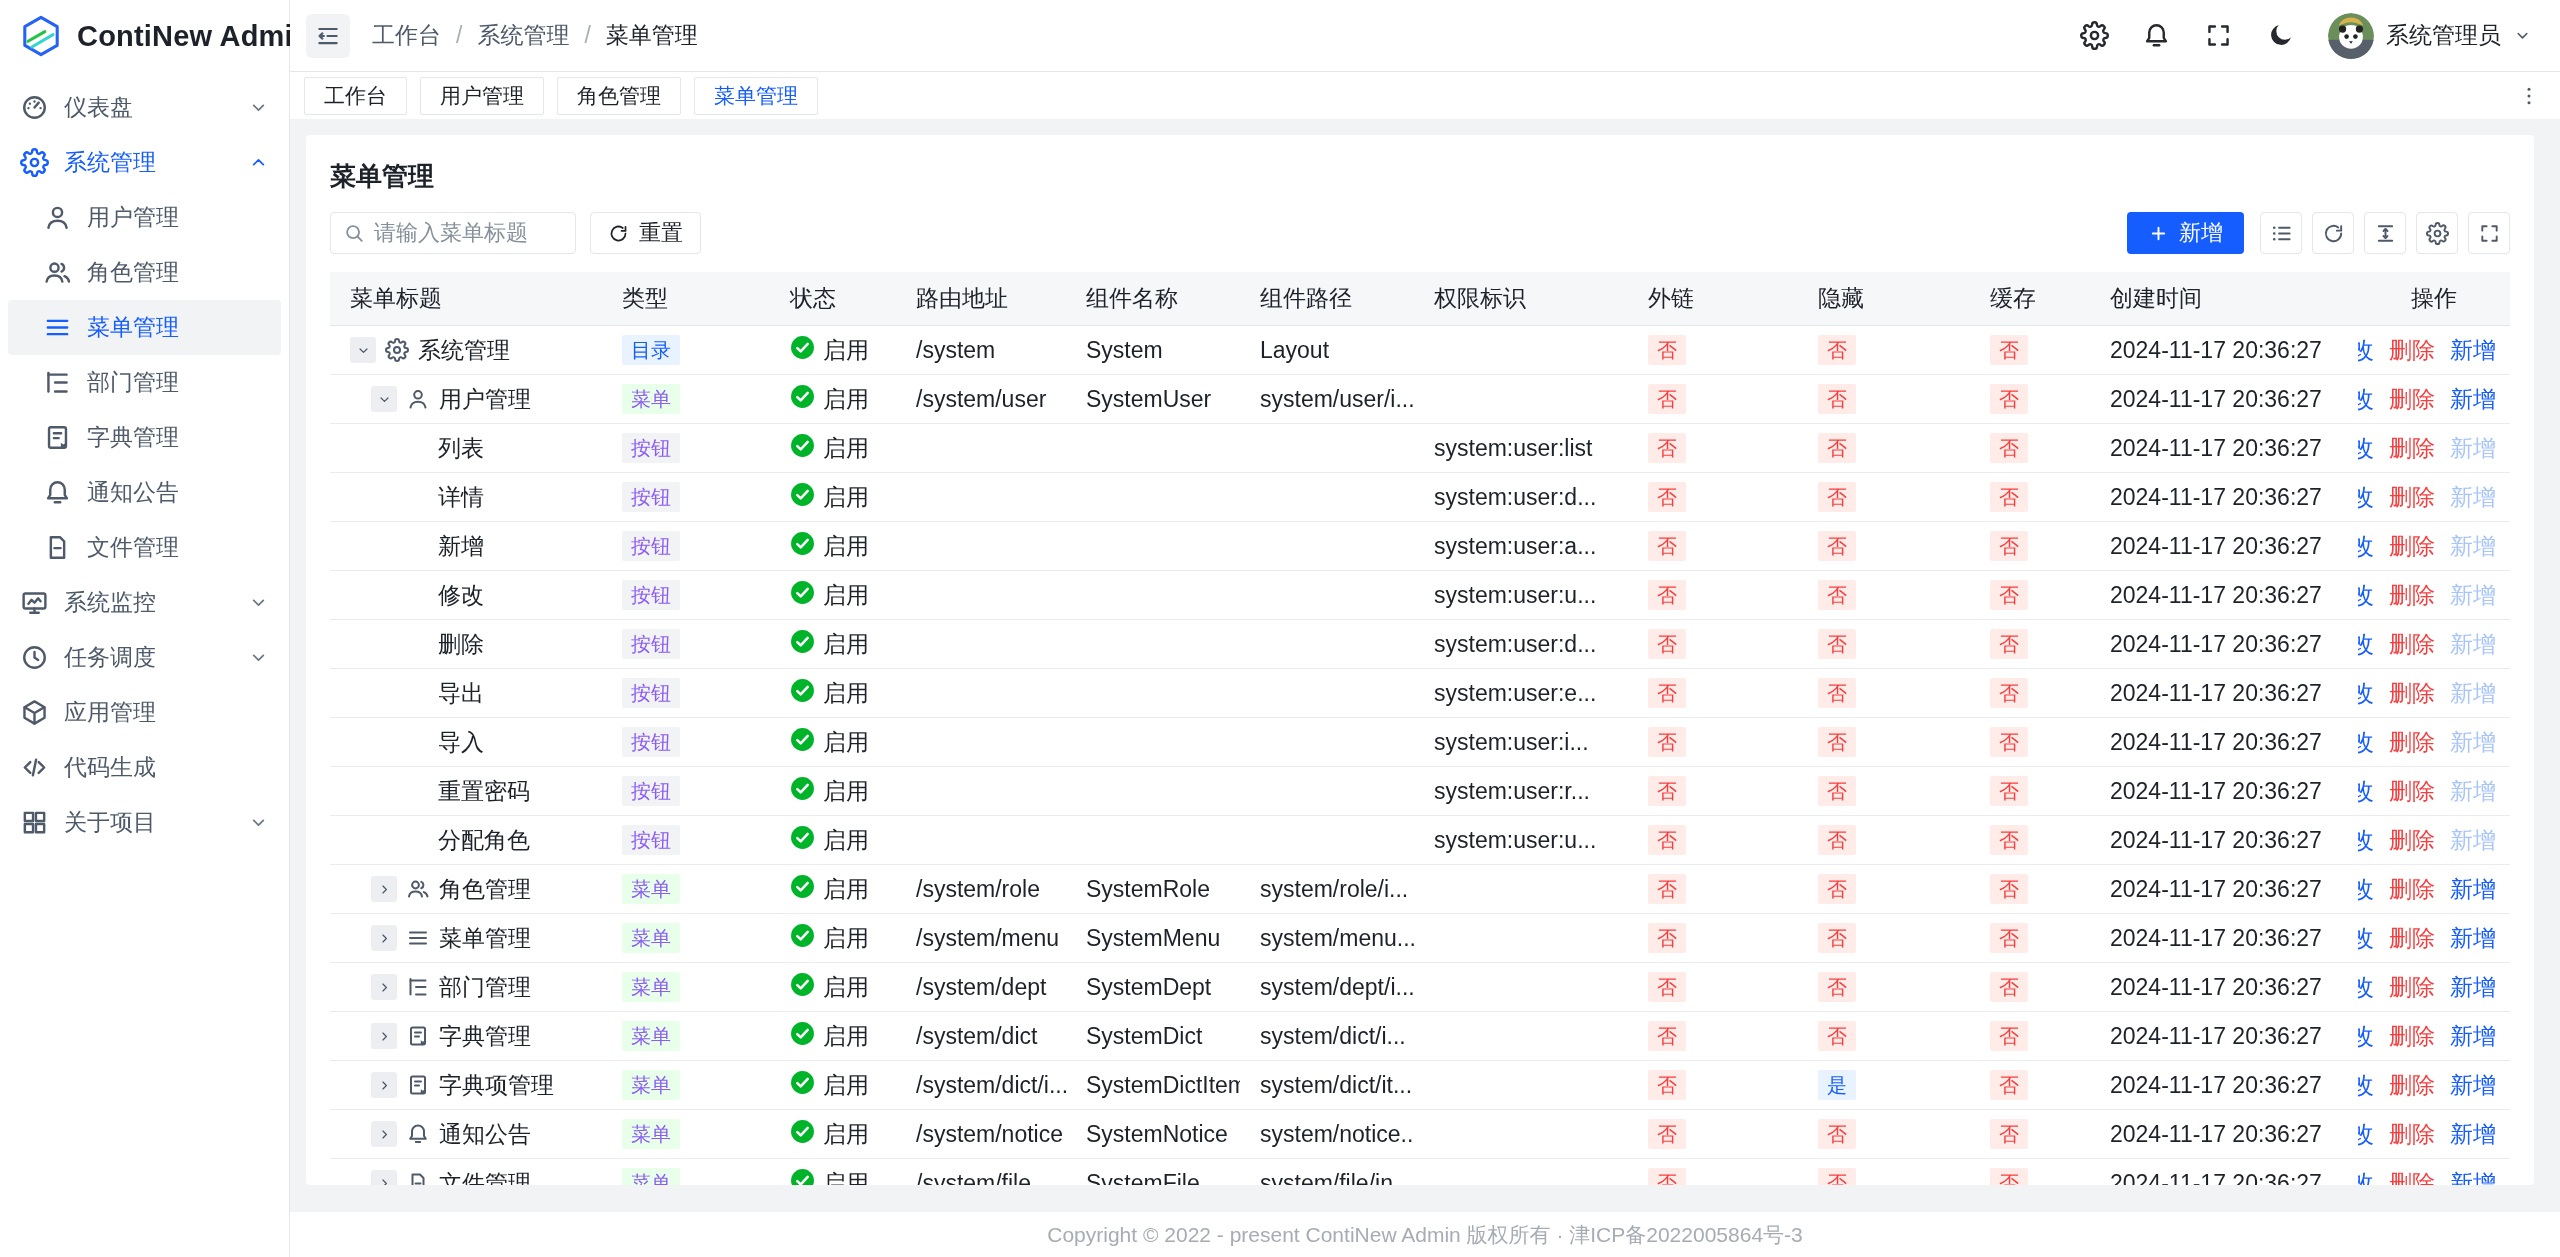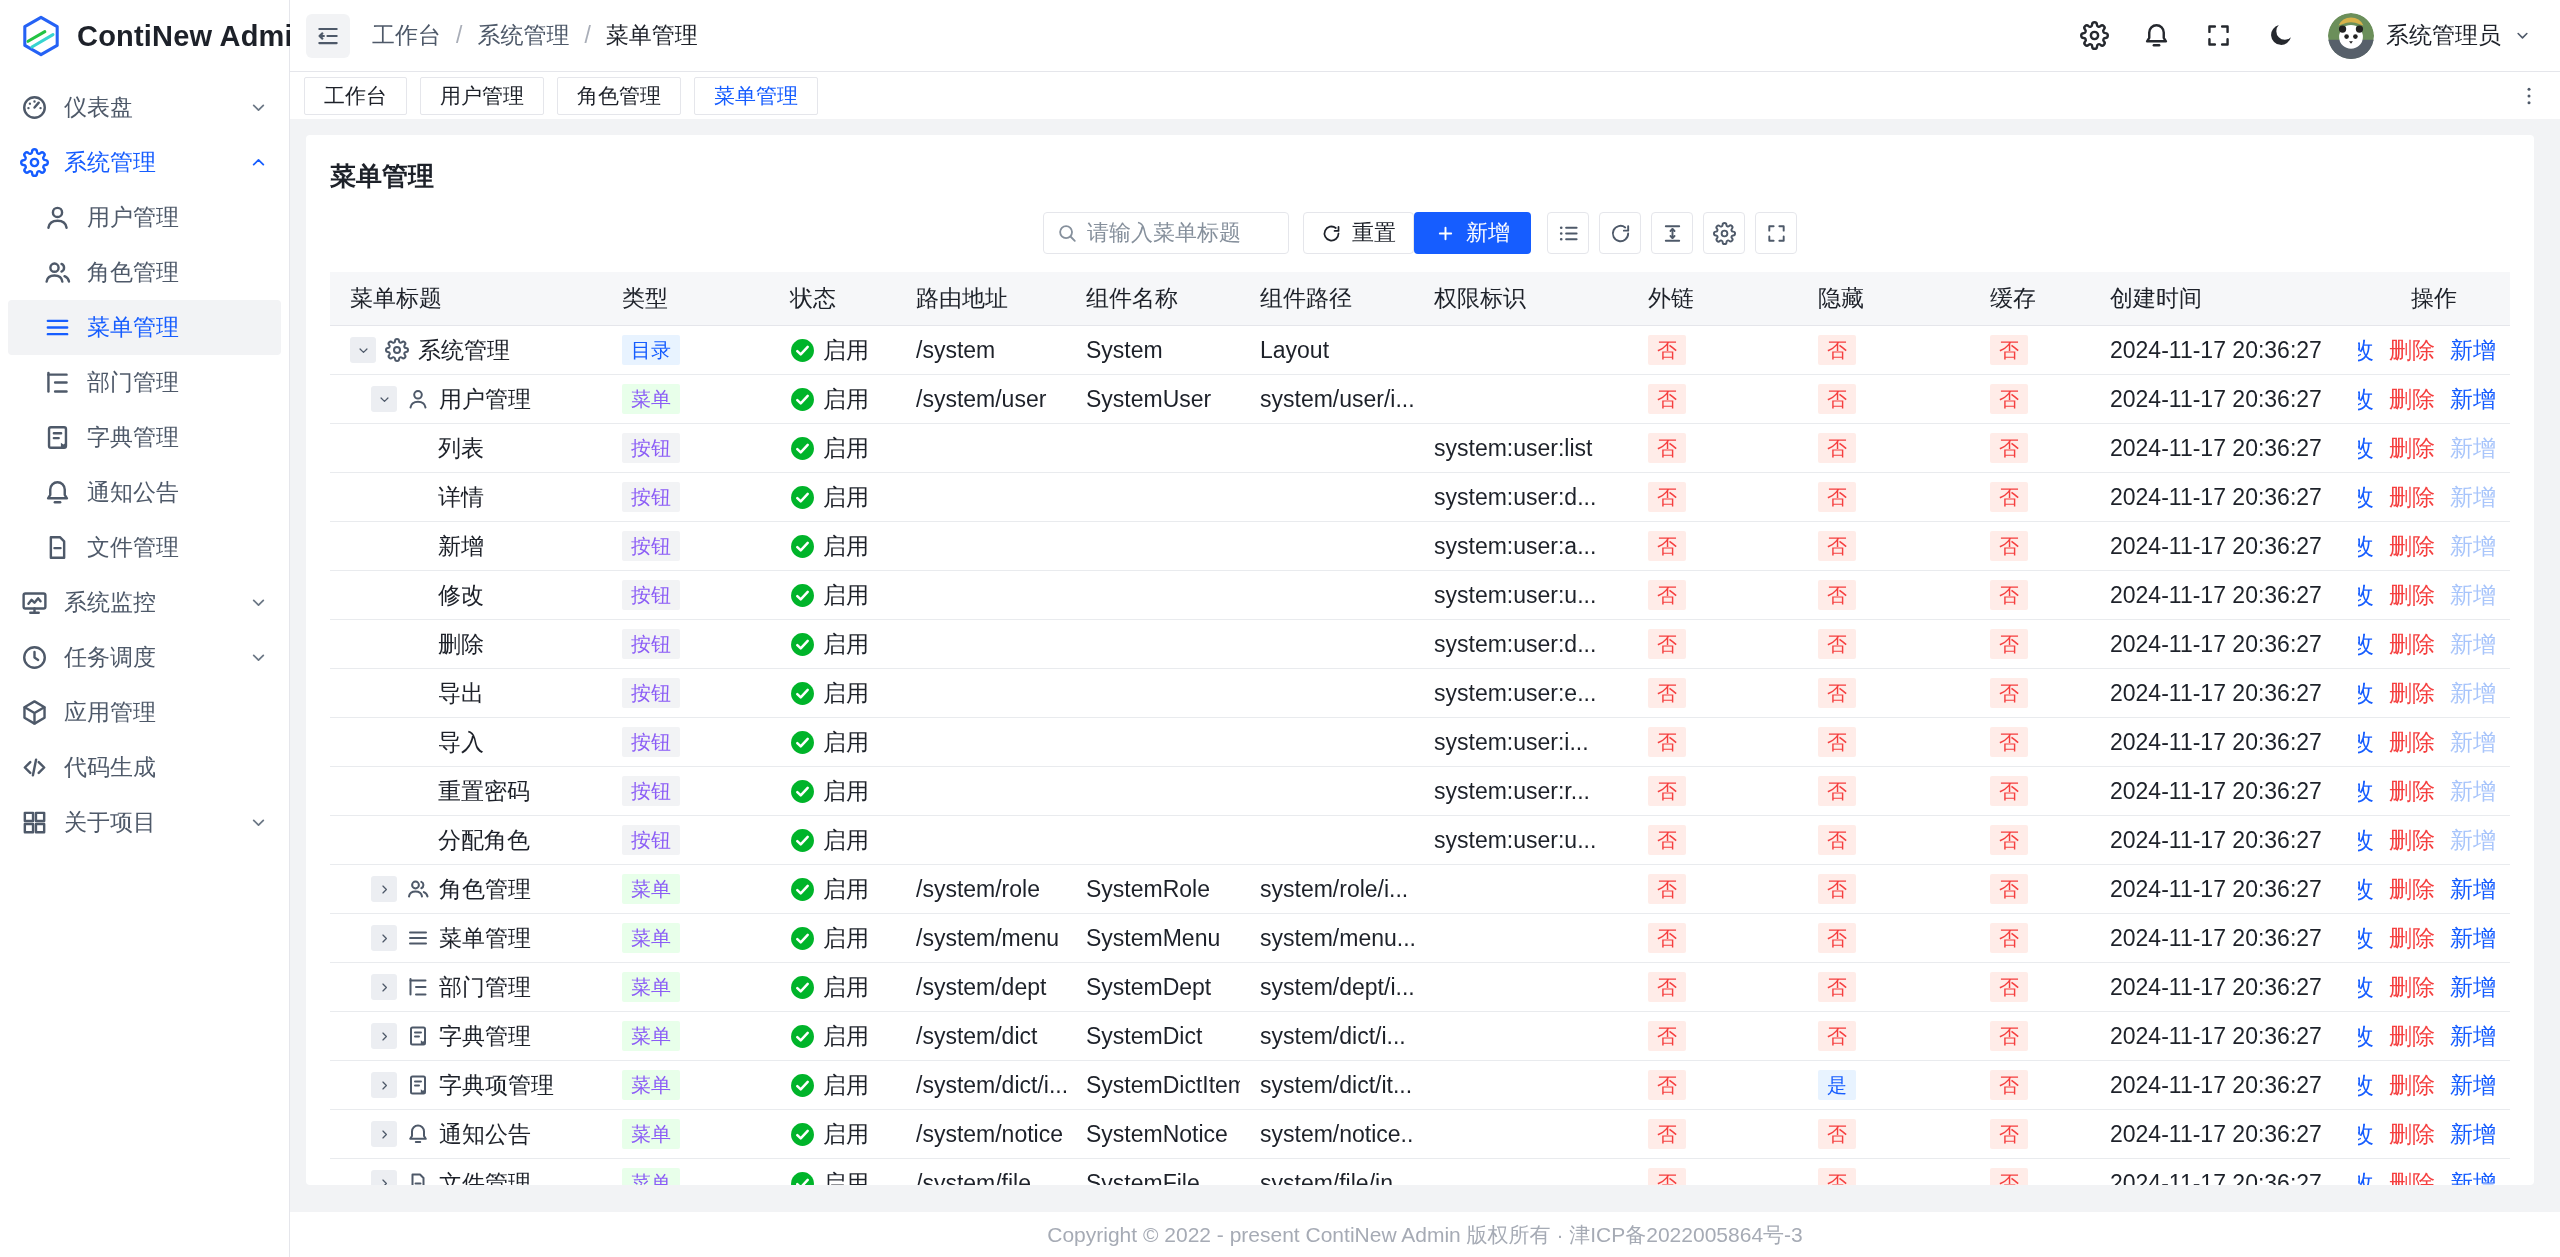--- a/index.html
+++ b/index.html
@@ -44,21 +44,21 @@
   .tabbar{height:47px;flex:none;background:#fff;display:flex;align-items:center;gap:13px;padding:0 14px}
   .tab{height:38px;padding:0 19px;border:1px solid #e5e6eb;border-radius:2px;background:#fff;display:flex;align-items:center;font-size:21px;color:#1d2129;cursor:pointer;white-space:nowrap}
   .tab.active{color:#165dff}
   .tab-dots{margin-left:auto;width:34px;height:34px;border:none;background:transparent;color:#4e5969;display:flex;align-items:center;justify-content:center;cursor:pointer}
   .tab-dots .svg-i{width:24px;height:24px}
 
   .content{flex:1;background:#f2f3f5;overflow:hidden}
   .card{margin:16px 26px 0 16px;height:1050px;background:#fff;border-radius:4px;padding:24px;overflow:hidden}
   .card-title{font-size:26px;font-weight:600;color:#1d2129}
 
-  .toolbar{display:flex;justify-content:center;align-items:center;margin-top:18px}
+  .toolbar{display:flex;justify-content:space-between;align-items:center;margin-top:18px}
   .tl-left,.tl-right{display:flex;align-items:center}
   .search{width:246px;height:42px;border:1px solid #e5e6eb;border-radius:4px;background:#fff;display:flex;align-items:center;gap:9px;padding:0 12px}
   .search .svg-i{width:22px;height:22px;color:#86909c}
   .search input{border:none;outline:none;width:100%;font-size:22px;color:#1d2129;background:transparent;font-family:inherit}
   .search input::placeholder{color:#86909c}
   .btn-reset{height:42px;margin-left:14px;border:1px solid #e5e6eb;border-radius:4px;background:#fff;display:flex;align-items:center;gap:10px;padding:0 17px;font-size:22px;color:#1d2129;cursor:pointer;font-family:inherit}
   .btn-reset .svg-i{width:21px;height:21px}
   .btn-add{height:42px;border:none;border-radius:4px;background:#165dff;color:#fff;display:flex;align-items:center;gap:10px;padding:0 21px;font-size:22px;cursor:pointer;font-family:inherit}
   .btn-add .svg-i{width:21px;height:21px}
   .icon-btn{width:42px;height:42px;margin-left:10px;border:1px solid #e5e6eb;border-radius:4px;background:#fff;color:#4e5969;display:flex;align-items:center;justify-content:center;cursor:pointer}
@@ -76,21 +76,21 @@
   .cell-title{display:flex;align-items:center;gap:9px}
   .expander{width:26px;height:26px;flex:none;border:none;border-radius:3px;background:#eceef2;color:#4e5969;display:flex;align-items:center;justify-content:center;cursor:pointer;padding:0}
   .expander .svg-i{width:15px;height:15px}
   .row-icon{width:24px;height:24px;color:#4e5969}
   .badge{display:inline-block;font-size:20px;line-height:1;padding:5px 9px;border-radius:2px}
   .bg-dir{background:#e8f3ff;color:#165dff}
   .bg-menu{background:#e8ffea;color:#8b5cf6}
   .bg-btn{background:#f2f3f5;color:#8b5cf6}
   .b-no{background:#ffece8;color:#f53f3f}
   .b-yes{background:#e8f3ff;color:#165dff}
-  .cell-status{display:flex;align-items:center;gap:8px}
+  .cell-status{display:flex;gap:8px}
   .st-ic{width:25px;height:25px}
   .cell-op{display:flex;justify-content:flex-end;gap:15px;padding-right:14px}
   .lnk{cursor:pointer;white-space:nowrap}
   .lnk-edit,.lnk-add{color:#165dff}
   .lnk-del{color:#f53f3f}
   .lnk-add.disabled{color:#a8c5fb;cursor:default}
 
   .footer{height:45px;flex:none;background:#fff;display:flex;align-items:center;justify-content:center;color:#a6abb5;font-size:21px}
 </style>
 </head>

